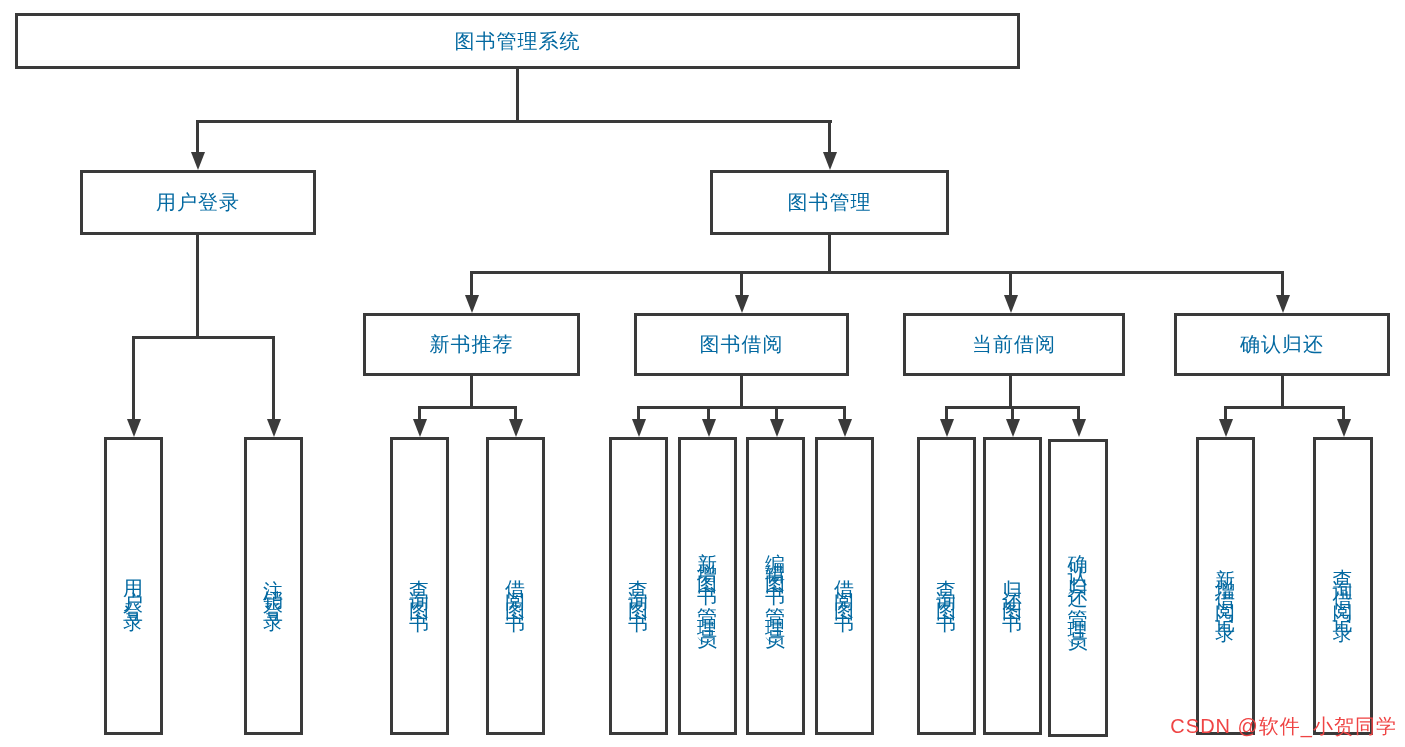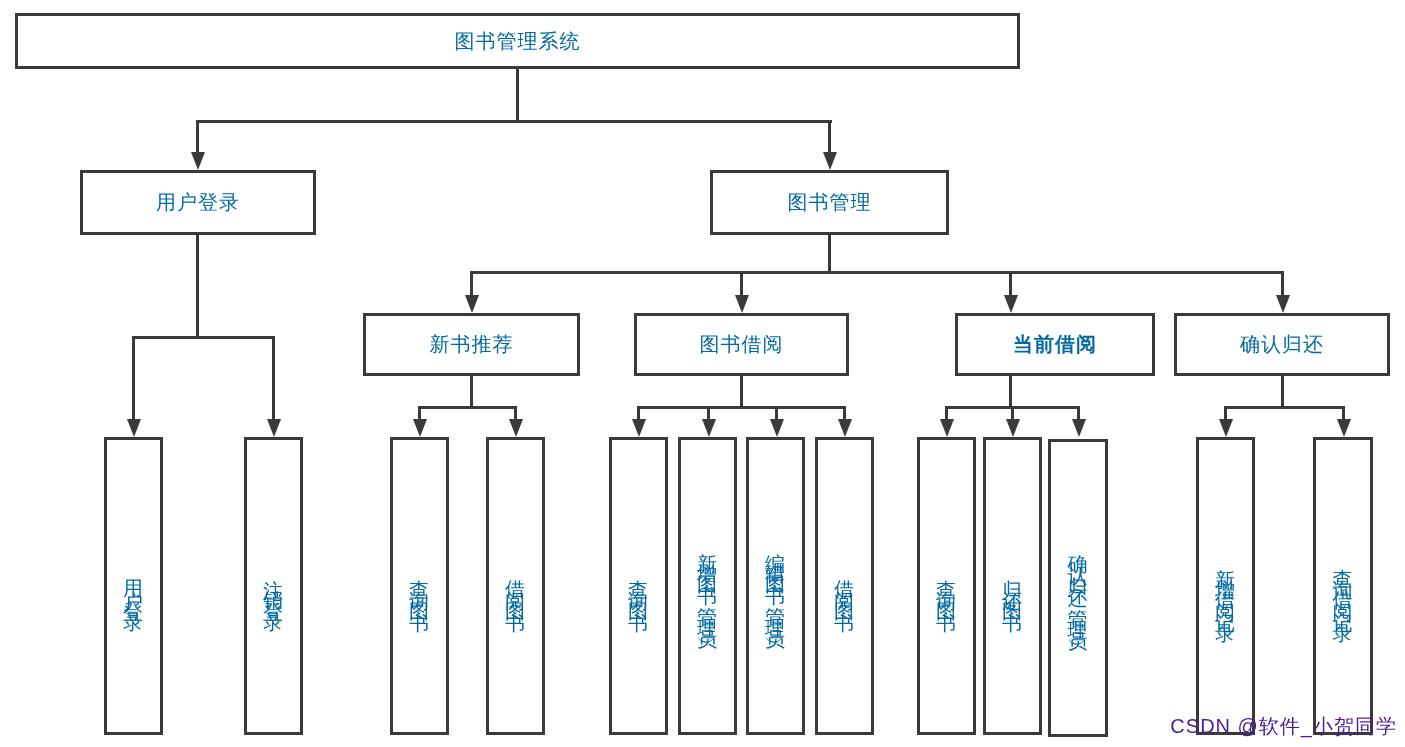--- a/index.html
+++ b/index.html
@@ -45,21 +45,21 @@
     width: 0;
     height: 0;
     border-left: 7px solid transparent;
     border-right: 7px solid transparent;
     border-top: 18px solid #3a3a3a;
   }
   .watermark {
     position: absolute;
     right: 8px;
     bottom: 7px;
-    color: #4c1d95;
+    color: #ef4444;
     font-size: 20px;
     letter-spacing: 1px;
     background: transparent;
   }
 </style>
 </head>
 <body>
 
 <div id="canvas">
 
@@ -88,21 +88,21 @@
   <div class="arr" style="left:465px; top:295px;"></div>
   <div class="line" style="left:740px; top:271px; width:3px; height:27px;"></div>
   <div class="arr" style="left:735px; top:295px;"></div>
   <div class="line" style="left:1009px; top:271px; width:3px; height:27px;"></div>
   <div class="arr" style="left:1004px; top:295px;"></div>
   <div class="line" style="left:1281px; top:271px; width:3px; height:27px;"></div>
   <div class="arr" style="left:1276px; top:295px;"></div>
 
   <div class="node" style="left:363px; top:313px; width:217px; height:63px;">新书推荐</div>
   <div class="node" style="left:634px; top:313px; width:215px; height:63px;">图书借阅</div>
-  <div class="node" style="left:955px; top:313px; width:200px; height:63px;font-weight:bold;">当前借阅</div>
+  <div class="node" style="left:903px; top:313px; width:222px; height:63px;">当前借阅</div>
   <div class="node" style="left:1174px; top:313px; width:216px; height:63px;">确认归还</div>
 
   <div class="line" style="left:470px; top:376px; width:3px; height:33px;"></div>
   <div class="line" style="left:418px; top:406px; width:99px; height:3px;"></div>
   <div class="line" style="left:418px; top:406px; width:3px; height:16px;"></div>
   <div class="arr" style="left:413px; top:419px;"></div>
   <div class="line" style="left:514px; top:406px; width:3px; height:16px;"></div>
   <div class="arr" style="left:509px; top:419px;"></div>
 
   <div class="line" style="left:740px; top:376px; width:3px; height:33px;"></div>

